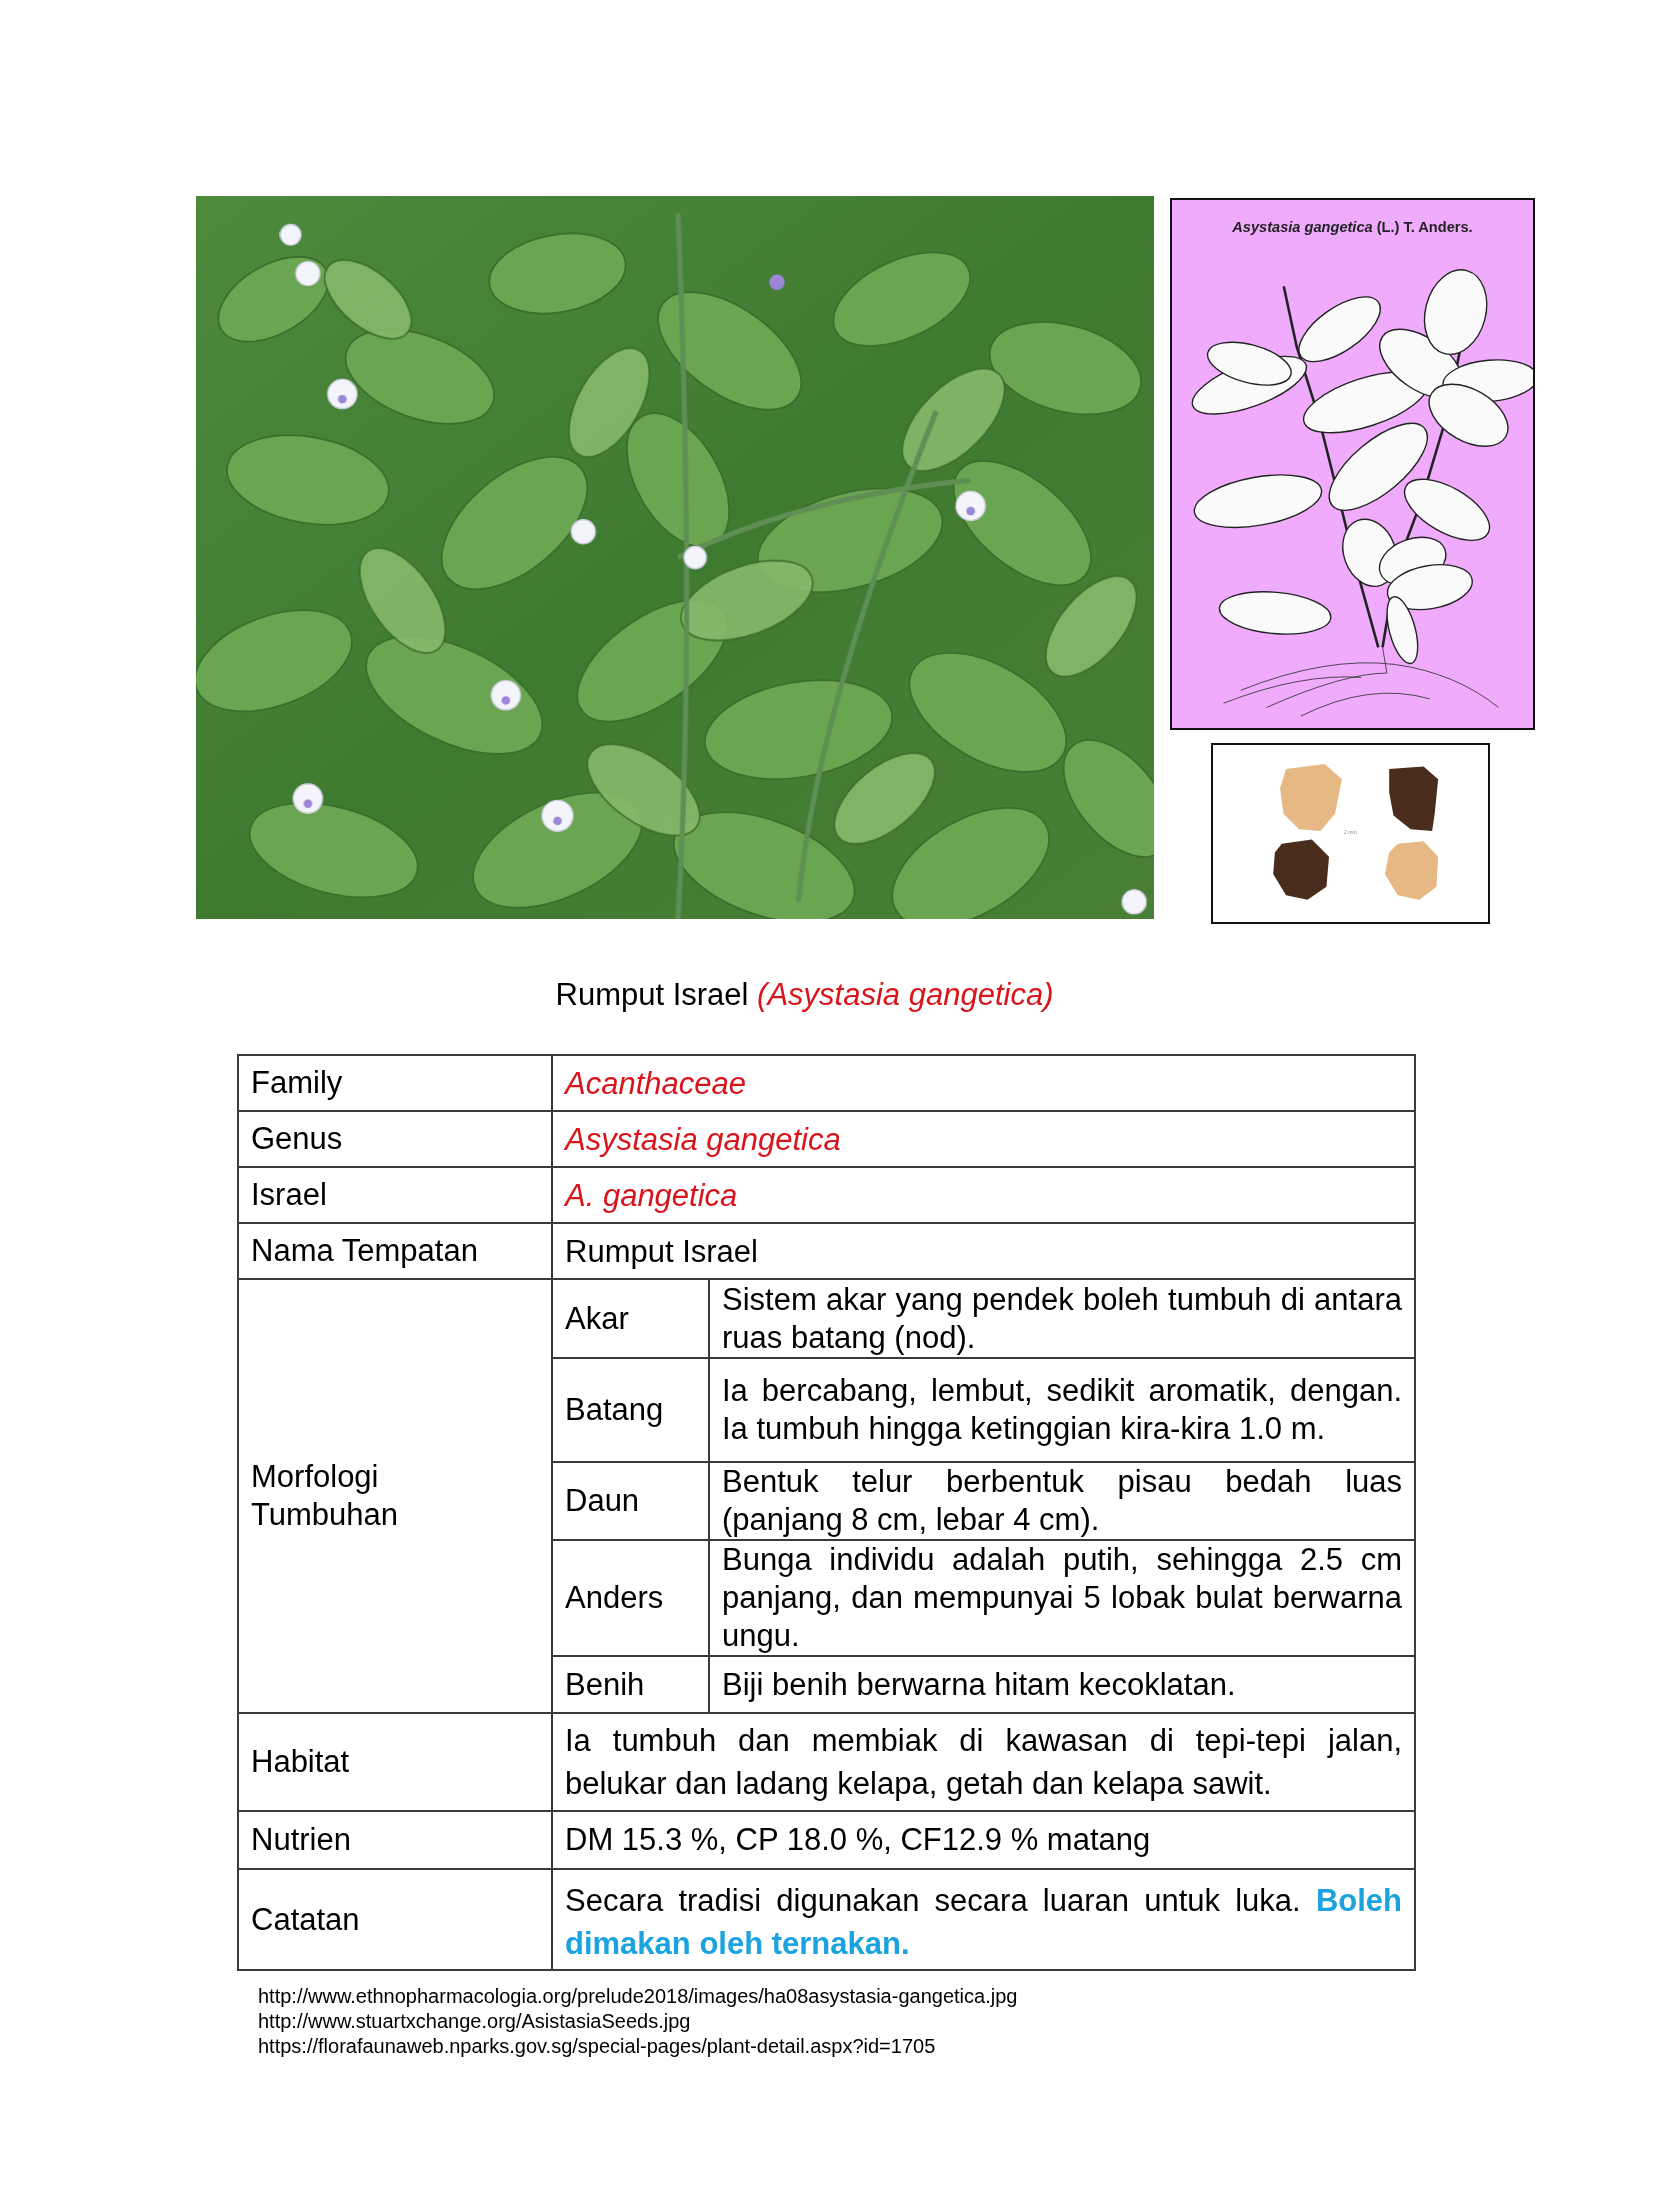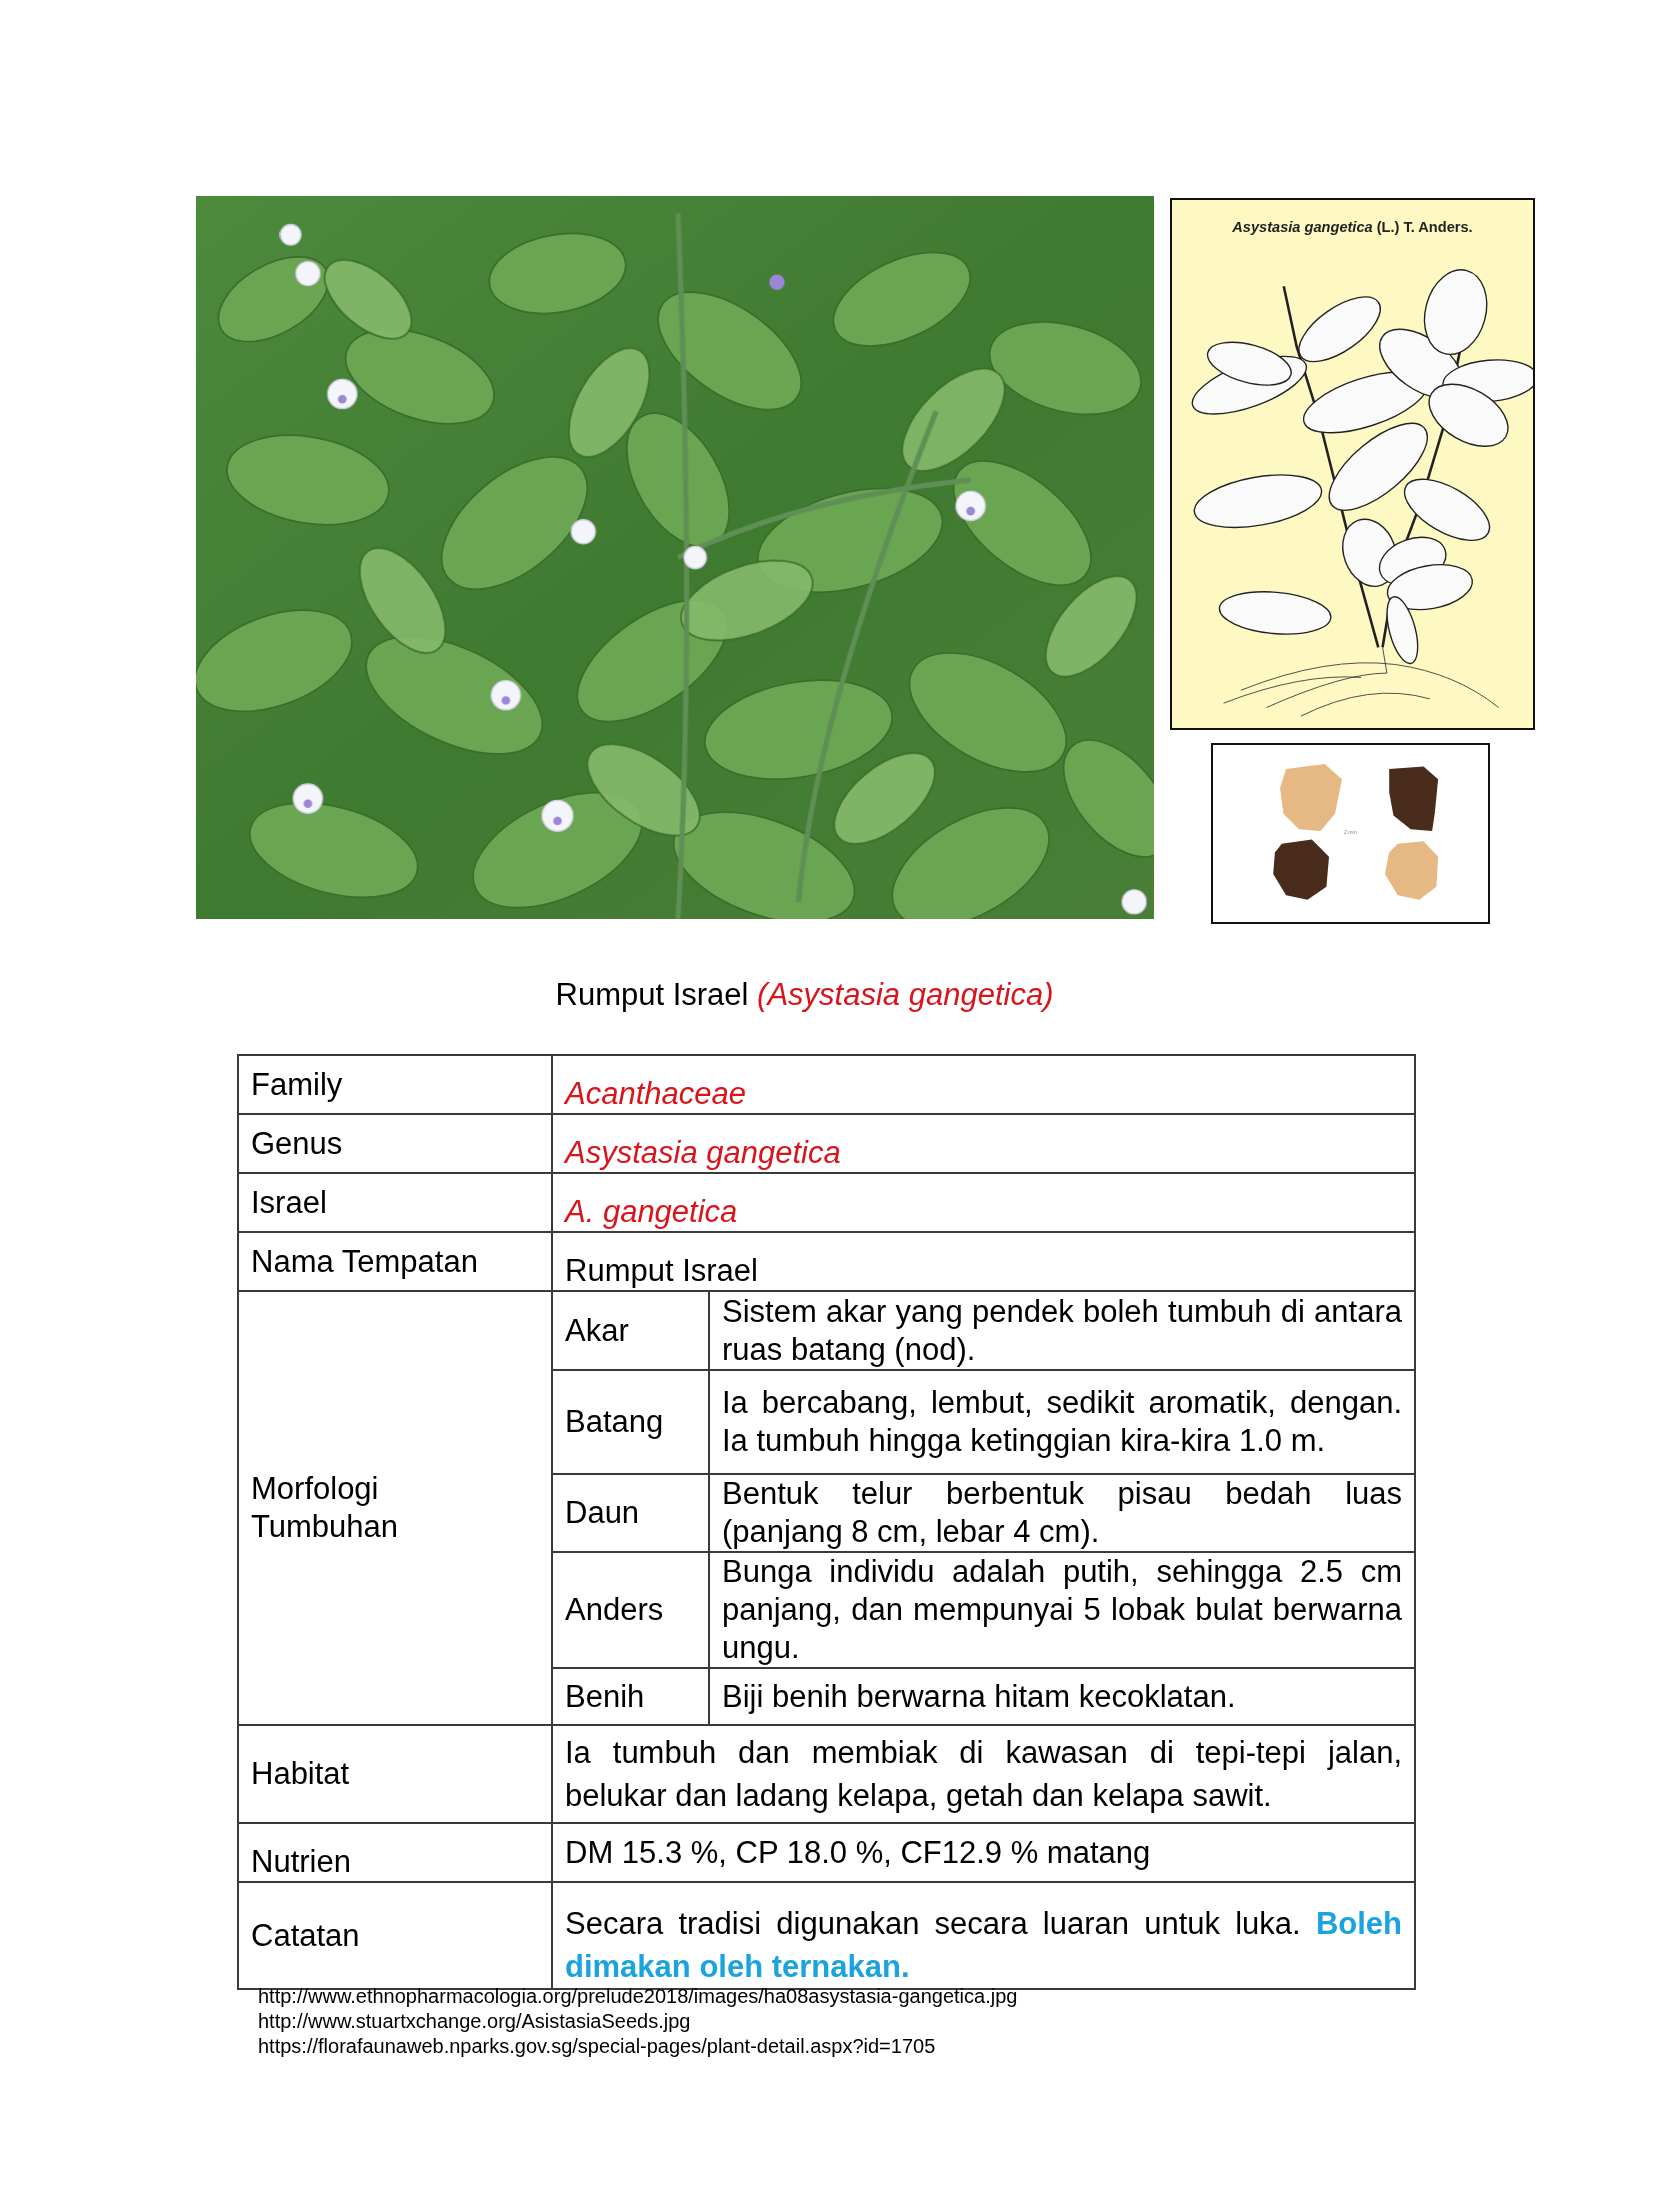--- a/index.html
+++ b/index.html
@@ -6,42 +6,42 @@
   body { width:1667px; height:2203px; position:relative; overflow:hidden;
          font-family:"Liberation Sans", sans-serif; color:#000; }
 
   
   .photo { position:absolute; left:196px; top:196px; width:958px; height:723px;
            overflow:hidden; background:#4f8a3a; }
   .photo svg { display:block; width:100%; height:100%; }
 
   
   .drawing { position:absolute; left:1170px; top:198px; width:361px; height:528px;
-             border:2.6px solid #111; background:#fef9c3; box-sizing:content-box; }
+             border:2.6px solid #111; background:#f0abfc; box-sizing:content-box; }
   .drawing-title { position:absolute; top:19px; left:0; right:0; text-align:center;
                    font-size:14.6px; font-weight:bold; color:#222; }
   .drawing-title i { font-style:italic; }
   .drawing svg { position:absolute; left:0; top:43px; width:361px; height:482px; }
 
   
   .seeds { position:absolute; left:1211px; top:743px; width:275px; height:177px;
            border:2.6px solid #111; background:#fff; }
   .seeds svg { width:100%; height:100%; display:block; }
 
   
   .caption { position:absolute; top:977px; left:0; width:1609px; text-align:center;
              font-size:31px; }
   .caption .sci { color:#d9141b; font-style:italic; }
 
   
   .sheet { position:absolute; left:237px; top:1054px; width:1177px;
            border-collapse:collapse; table-layout:fixed; font-size:31px; }
   .sheet td { border:2.2px solid #3a3a3a; padding:0 12px; vertical-align:middle;
               line-height:38px; }
-  .sheet td.top { vertical-align:top; padding-top:19px; }
+  .sheet td.top { vertical-align:top; padding-top:9px; }
   .sheet .red { color:#d9141b; font-style:italic; }
   .sheet .just { text-align:justify; text-align-last:left; }
   .sheet .blue { color:#1aa3df; font-weight:bold; }
 
   
   .refs { position:absolute; left:258px; top:1984px; font-size:20px; line-height:25px; }
 </style>
 </head>
 <body>
 

